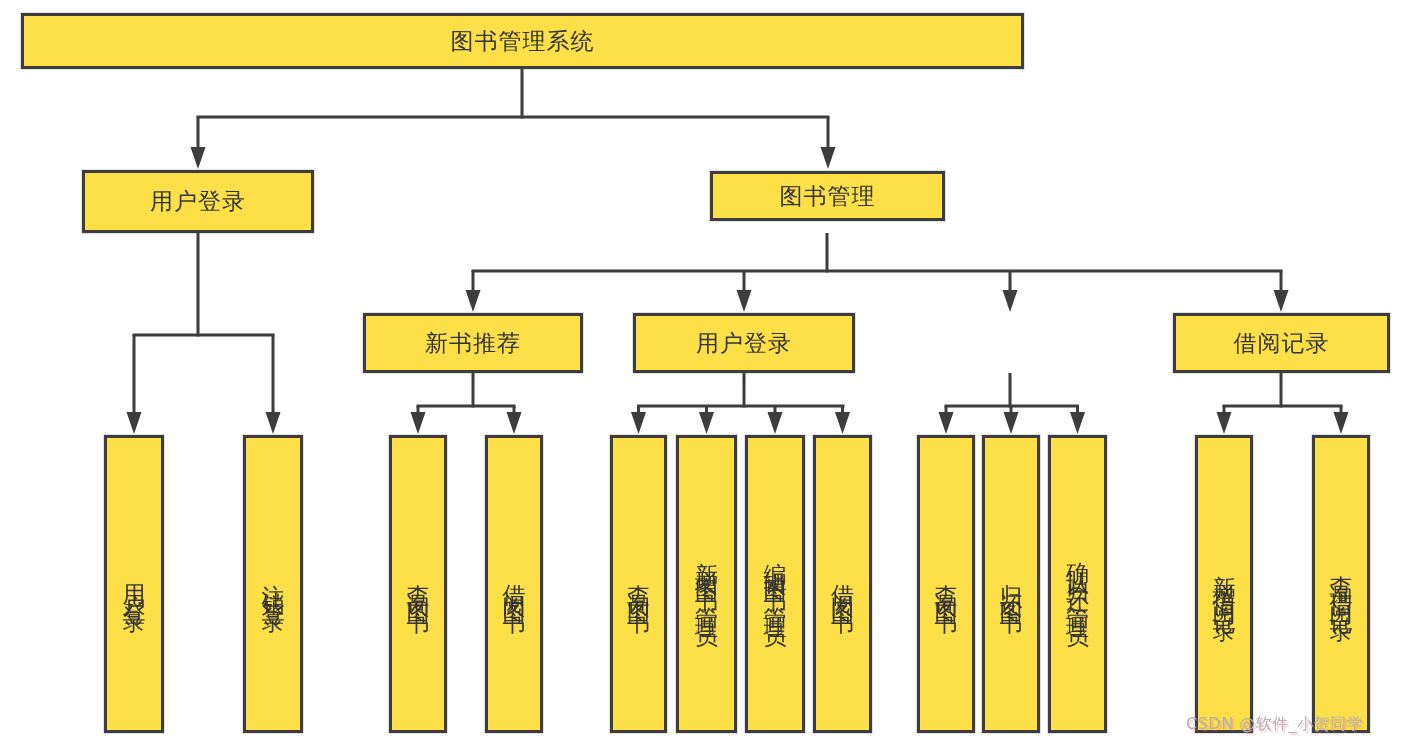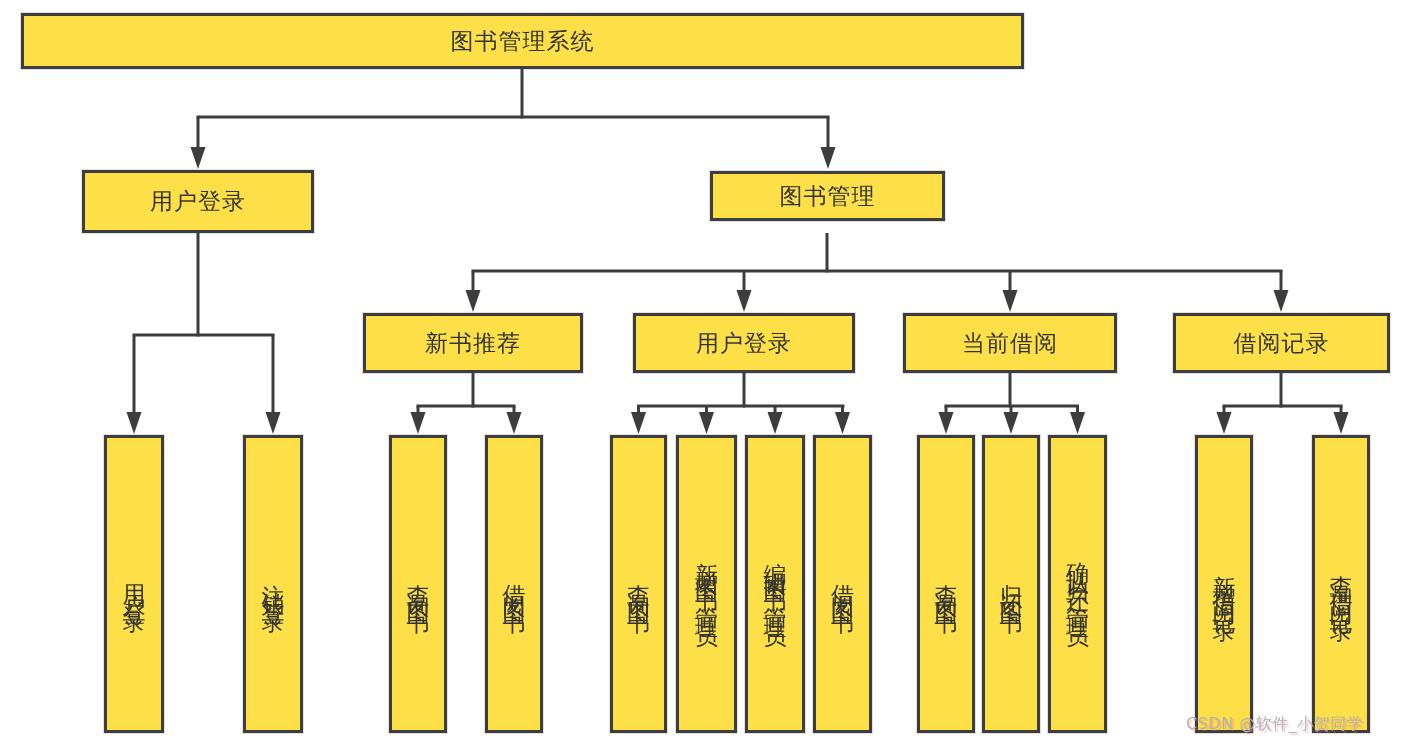--- a/index.html
+++ b/index.html
@@ -121,21 +121,20 @@
     </g>
   </svg>
 
   <div class="node hlabel" style="left:21px;top:13px;width:1003px;height:56px">图书管理系统</div>
 
   <div class="node hlabel" style="left:82px;top:170px;width:232px;height:63px">用户登录</div>
   <div class="node hlabel" style="left:710px;top:171px;width:235px;height:50px">图书管理</div>
 
   <div class="node hlabel" style="left:363px;top:313px;width:220px;height:60px">新书推荐</div>
   <div class="node hlabel" style="left:633px;top:313px;width:222px;height:60px">用户登录</div>
-  <div class="node hlabel" style="left:903px;top:313px;width:214px;height:60px">当前借阅</div>
   <div class="node hlabel" style="left:1173px;top:313px;width:217px;height:60px">借阅记录</div>
 
   <div class="node leaf" style="left:104px;width:60px">
     <span>用户登录</span>
   </div>
   <div class="node leaf" style="left:243px;width:60px">
     <span>注销登录</span>
   </div>
 
   <div class="node leaf" style="left:389px;width:58px">

